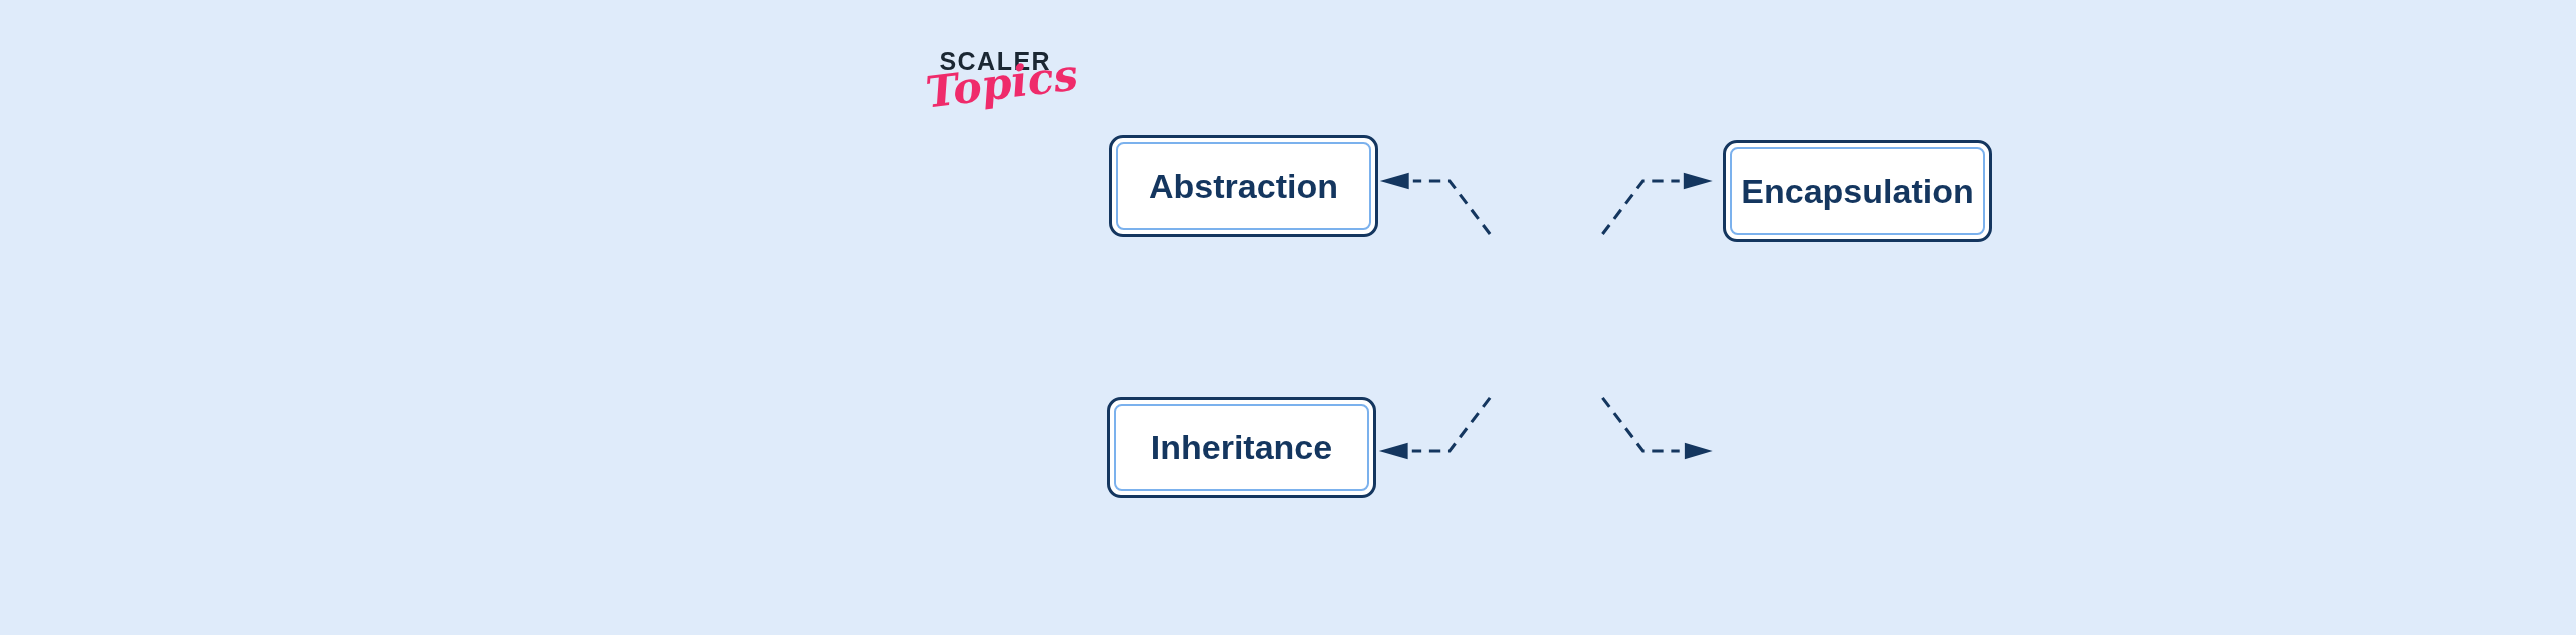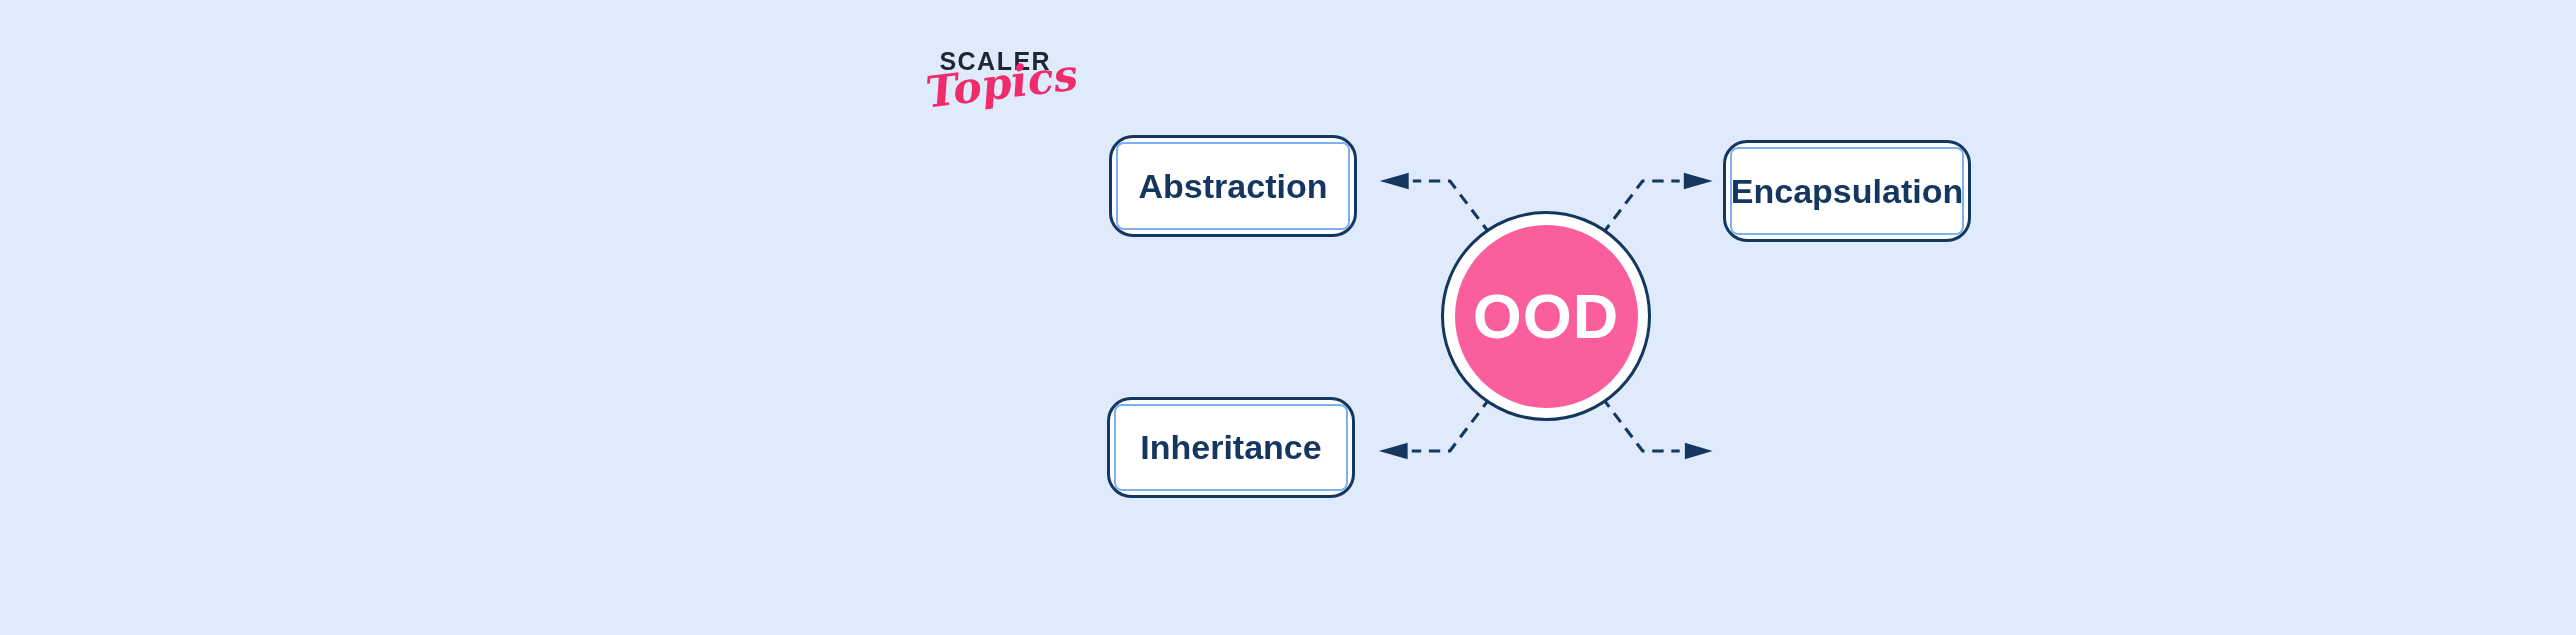--- a/index.html
+++ b/index.html
@@ -31,24 +31,24 @@
   }
 
   
   svg.connectors { position: absolute; left: 0; top: 0; }
   .dash-line { fill: none; stroke: #14365F; stroke-width: 6; stroke-dasharray: 22 15; }
   .arrow-head { fill: #14365F; stroke: none; }
 
   
   .node {
     position: absolute;
-    width: 248px; height: 102px;
+    width: 269px; height: 102px;
     background: #FFFFFF;
     border: 3.1px solid #14365F;
-    border-radius: 24px;
+    border-radius: 14px;
     box-sizing: border-box;
   }
   .node-inner {
     position: absolute; inset: 3.6px;
     border: 2.1px solid #7BB1ED;
     border-radius: 7.7px;
     display: flex; align-items: center; justify-content: center;
   }
   .node-label {
     font-size: 34px; font-weight: bold;
@@ -123,20 +123,15 @@
     </div>
   </div>
 
   <div class="node node-polymorphism">
     <div class="node-inner">
       <span class="node-label">Inheritance</span>
     </div>
   </div>
 
 
-  <div class="hub">
-    <div class="hub-inner">
-      <span class="hub-label">OOD</span>
-    </div>
-  </div>
 
 </div>
 
 
 </body></html>

